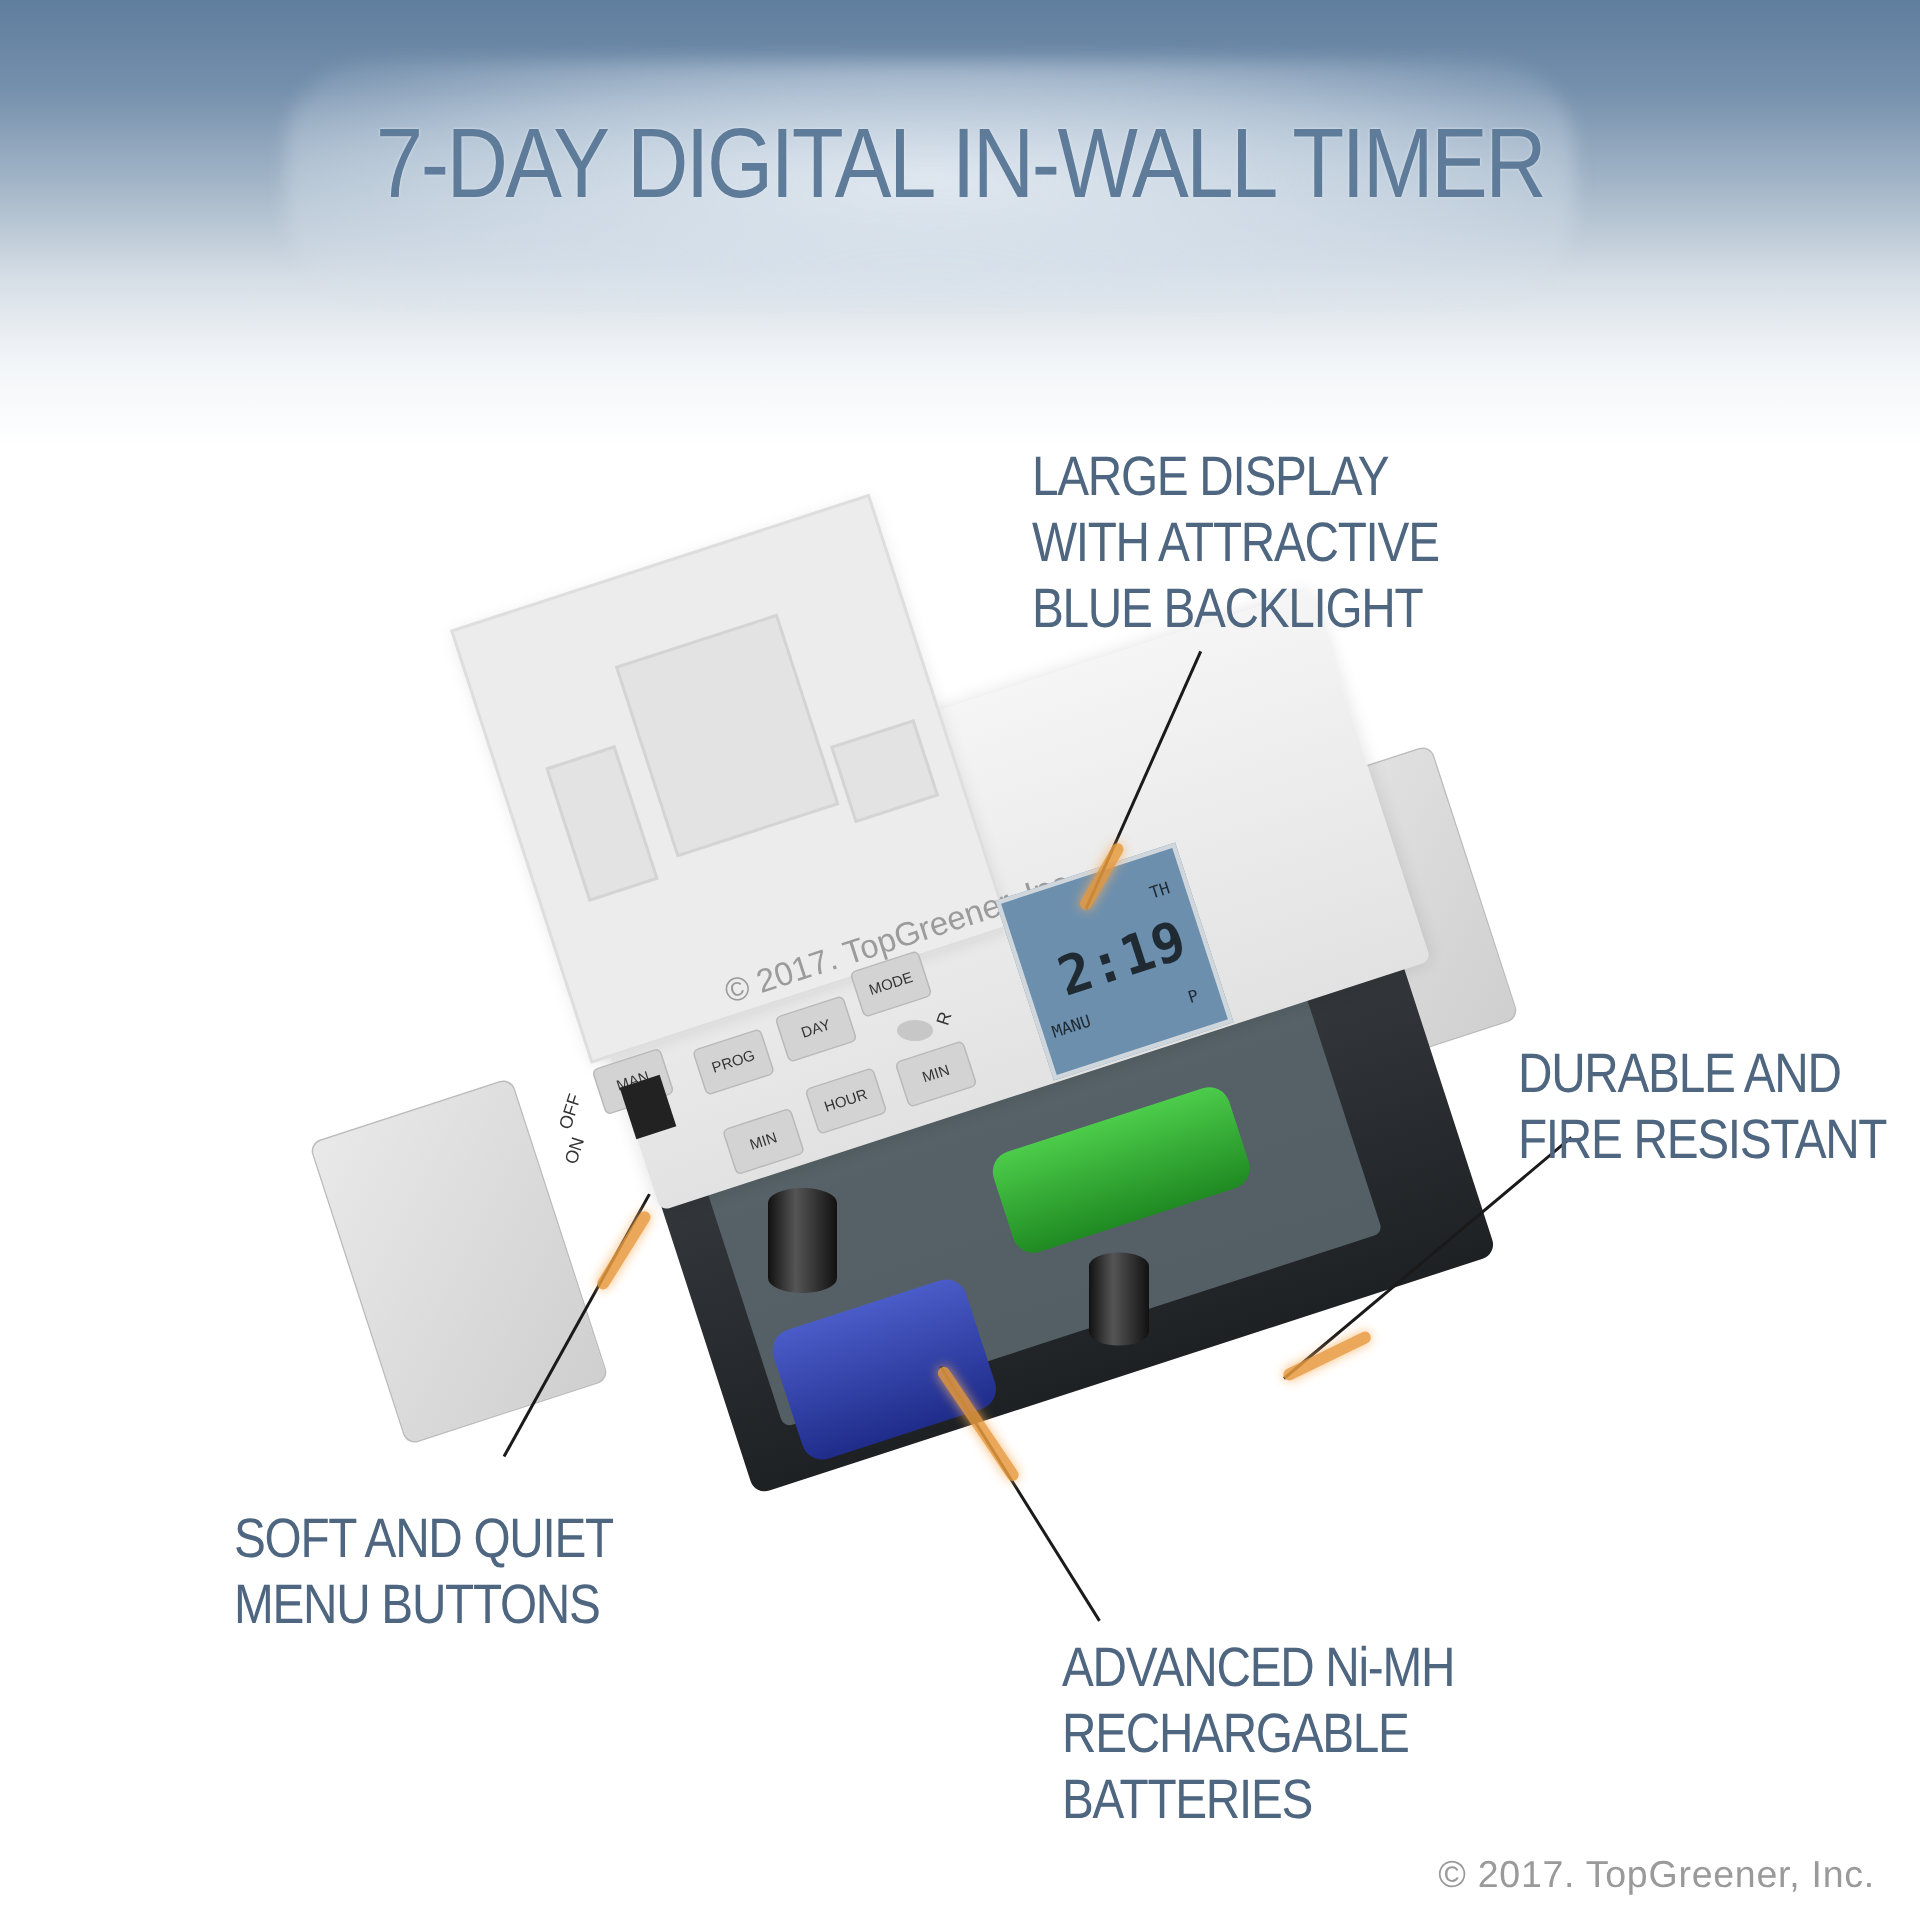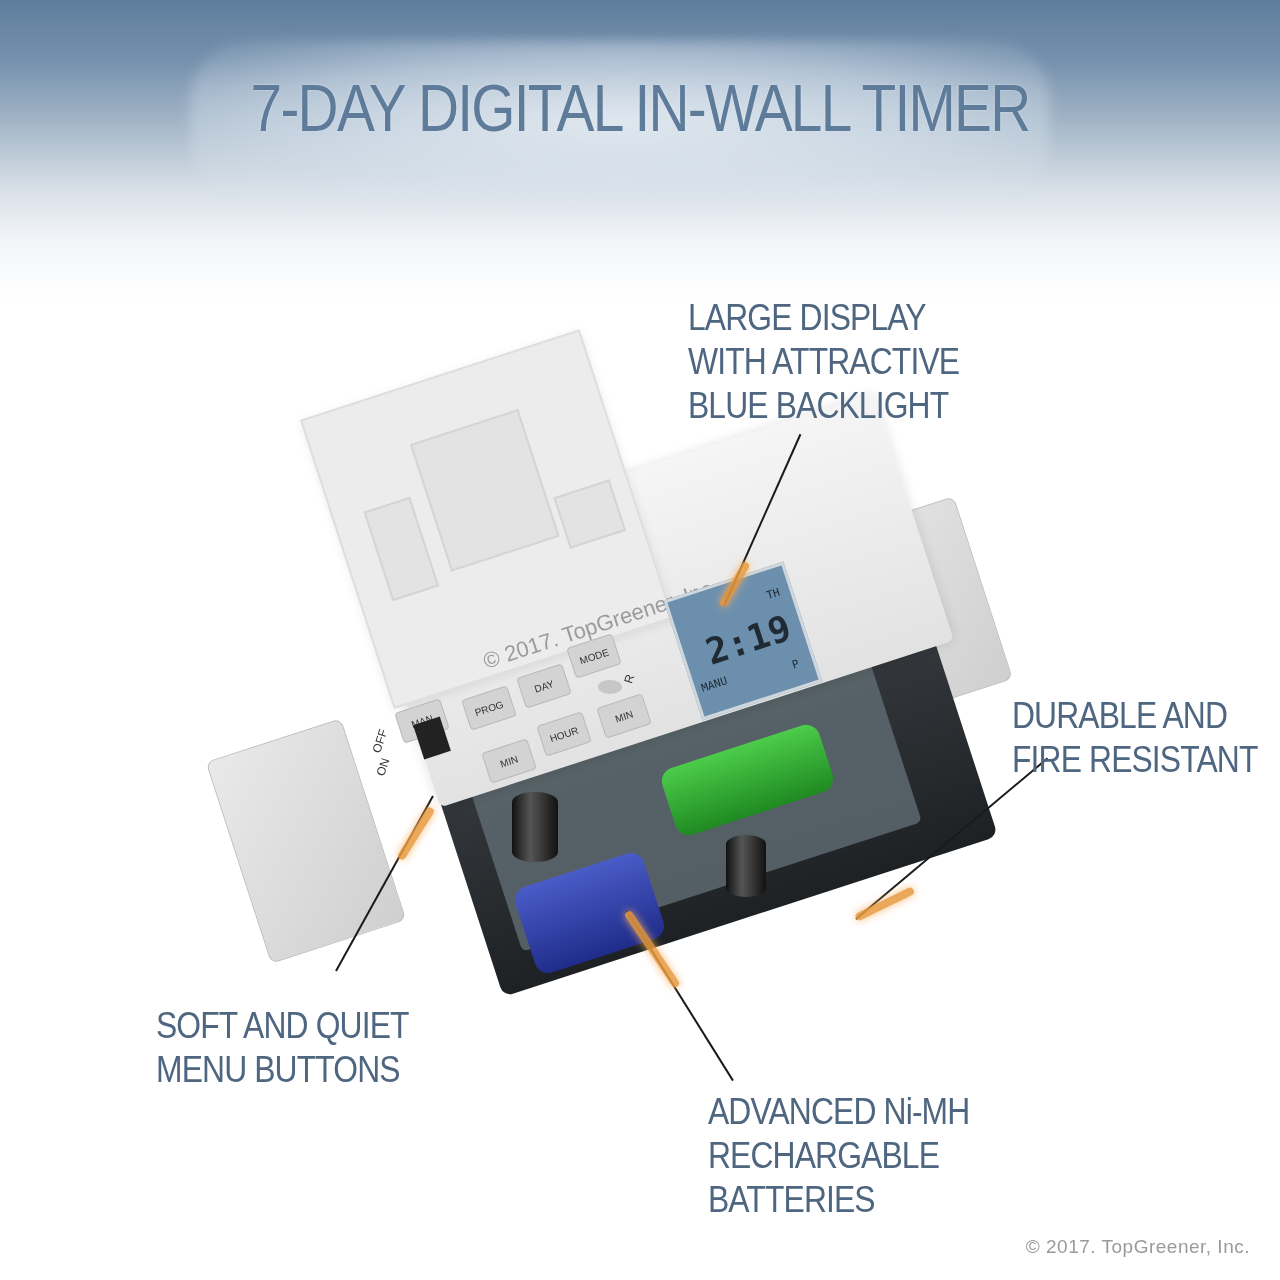--- a/index.html
+++ b/index.html
@@ -4,21 +4,21 @@
 <style>
   html,body{margin:0;padding:0;}
   body{width:1280px;height:1280px;position:relative;overflow:hidden;background:#ffffff;font-family:"Liberation Sans",sans-serif;}
   .bg-top{position:absolute;left:0;top:0;width:1280px;height:300px;
     background:linear-gradient(180deg,#5f7d9d 0%,#7590ad 20%,#a6b8c9 42%,#d6dee6 62%,#f2f5f8 80%,#ffffff 100%);}
   .title-glow{position:absolute;left:190px;top:40px;width:860px;height:160px;border-radius:60px;
     background:radial-gradient(ellipse at center,rgba(235,241,247,.85) 0%,rgba(220,230,240,.55) 55%,rgba(200,214,228,0) 100%);filter:blur(6px);}
   .title{position:absolute;left:0;width:1280px;top:70px;text-align:center;font-size:66px;color:#5e7b99;letter-spacing:-2px;
     transform:scaleX(0.86);transform-origin:center;text-shadow:0 0 2px #dfe8f0;}
   .callout{position:absolute;color:#4e6680;font-size:37px;line-height:44px;letter-spacing:-1px;transform:scaleX(0.86);transform-origin:left top;white-space:pre;}
-  .copyright{position:absolute;right:30px;top:1236px;font-size:19px;color:#9a9a9a;letter-spacing:.5px;}
+  .copyright{position:absolute;right:30px;top:1236px;font-size:25px;color:#9a9a9a;letter-spacing:.5px;}
 
   
   .device{position:absolute;left:0;top:0;width:1280px;height:1280px;}
   .lid{position:absolute;left:300px;top:420px;width:290px;height:300px;background:#ececec;border:2px solid #dedede;transform:rotate(-18deg);transform-origin:left top;box-shadow:0 2px 10px rgba(0,0,0,.08);}
   .lid .win{position:absolute;background:#e3e3e3;border:2px solid #d4d4d4;}
   .body-white{position:absolute;left:360px;top:560px;width:540px;height:260px;background:linear-gradient(180deg,#f5f5f5,#e2e2e2);transform:rotate(-18deg);transform-origin:left top;border-radius:6px;box-shadow:0 0 12px rgba(0,0,0,.12);}
   .body-black{position:absolute;left:420px;top:740px;width:520px;height:270px;background:linear-gradient(180deg,#3a3e42,#1e2124);transform:rotate(-18deg);transform-origin:left top;border-radius:10px;}
   .pcb{position:absolute;left:470px;top:790px;width:420px;height:170px;background:#5d6a70;opacity:.85;transform:rotate(-18deg);transform-origin:left top;border-radius:6px;}
   .plate{position:absolute;background:linear-gradient(135deg,#e9e9e9,#cfcfcf);border:1px solid #bdbdbd;border-radius:8px;}
   .lcd{position:absolute;left:680px;top:578px;width:120px;height:120px;background:#6c8fae;transform:rotate(-18deg);border:3px solid #cfd6dc;}

